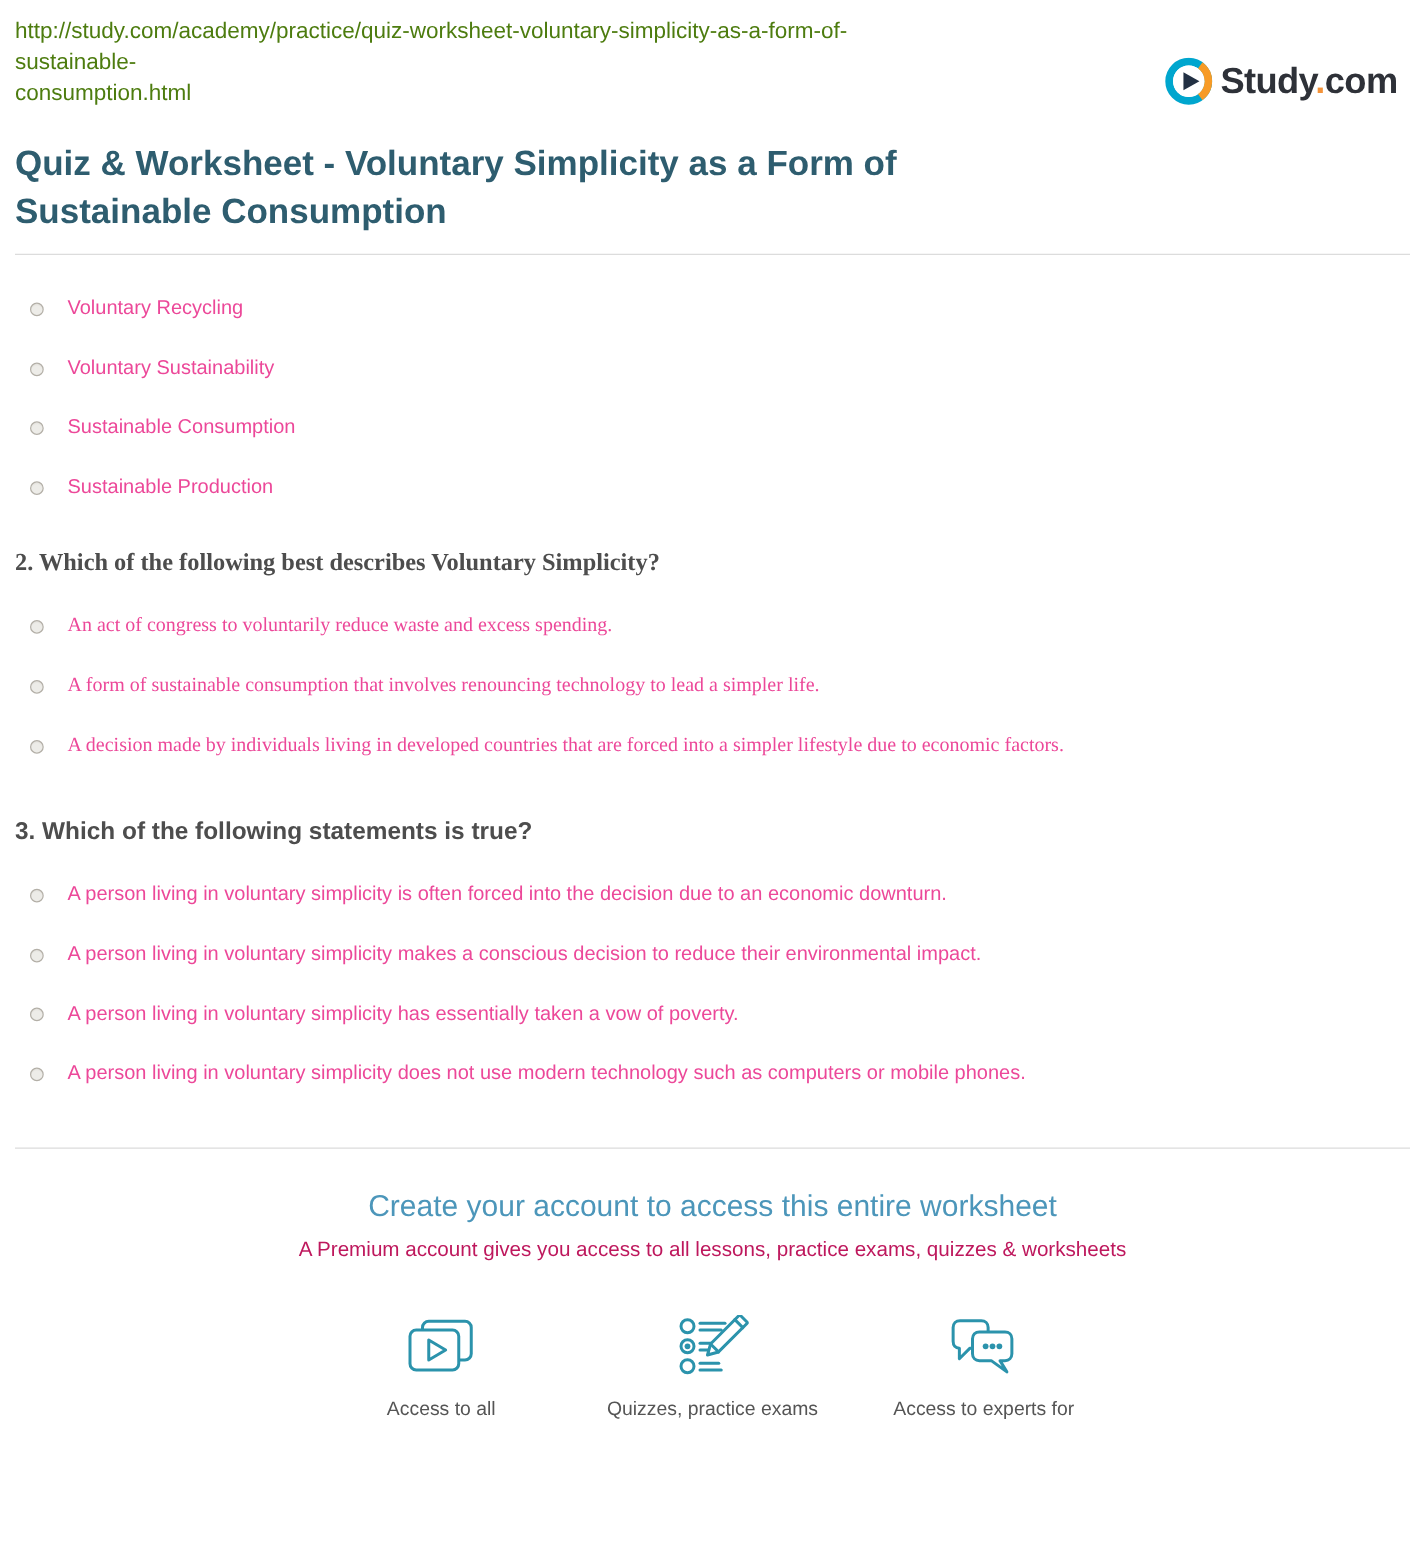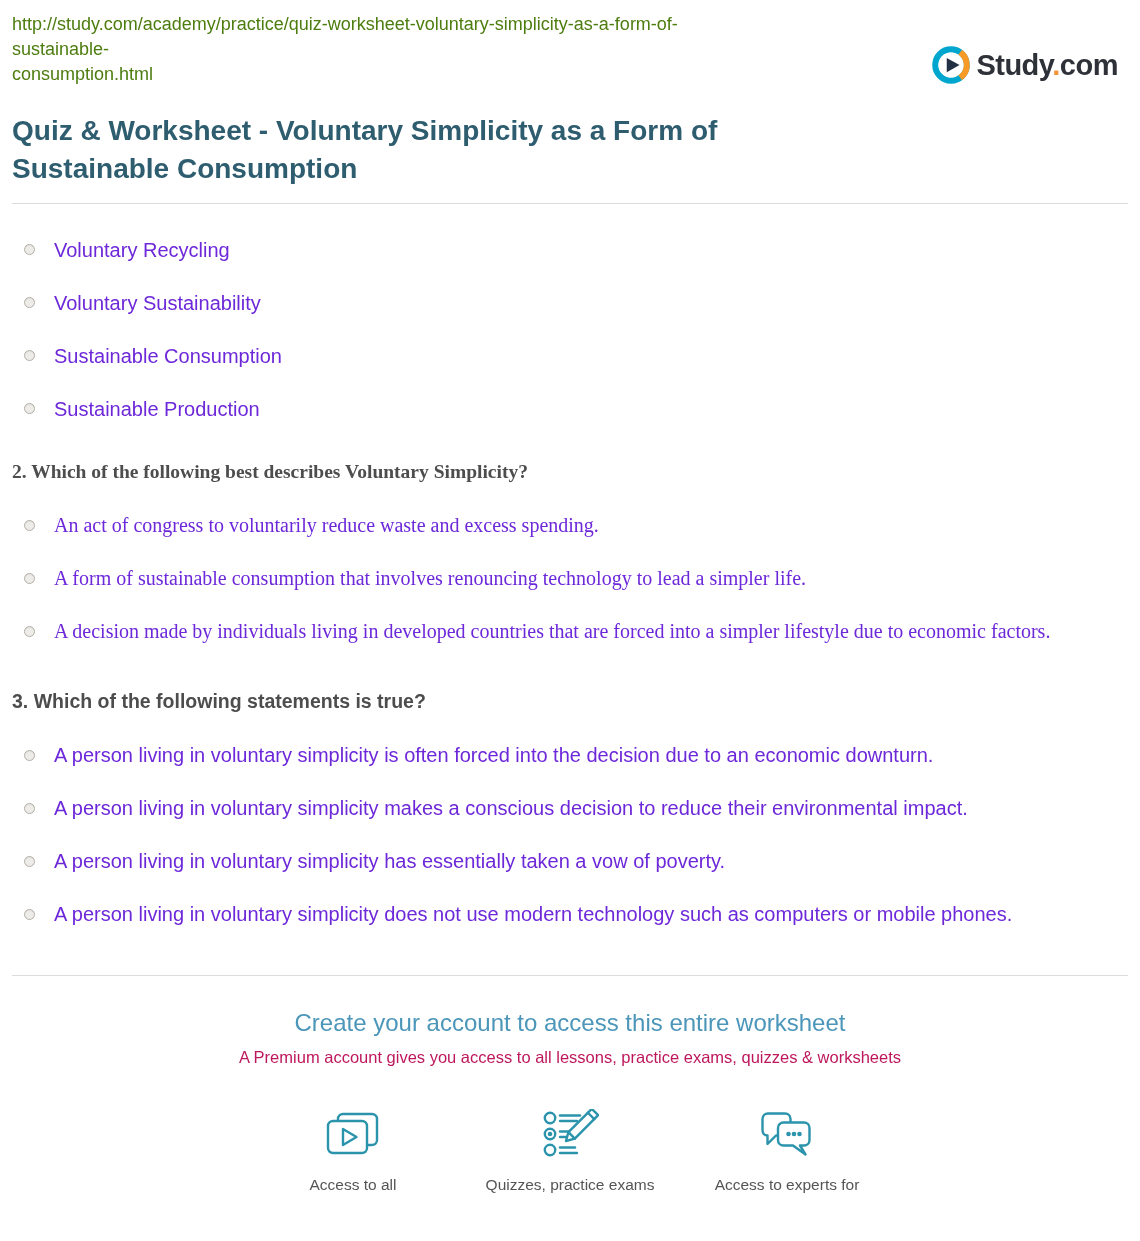--- a/index.html
+++ b/index.html
@@ -72,22 +72,22 @@
   .radio {
     flex: 0 0 auto;
     width: 11px;
     height: 11px;
     border-radius: 50%;
     border: 1px solid #b3afa7;
     background: radial-gradient(circle at 50% 65%, #edece8 55%, #d8d5cf 100%);
     margin-right: 19px;
   }
   .option-text {
-    font-size: 20px;
-    color: #6d28d9;
+    font-size: 16px;
+    color: #ec4899;
     line-height: 1.3;
   }
 
   
   .cta-section {
     margin-top: 48px;
     border-top: 1px solid #dcdcdc;
     text-align: center;
     padding-top: 33px;
   }

